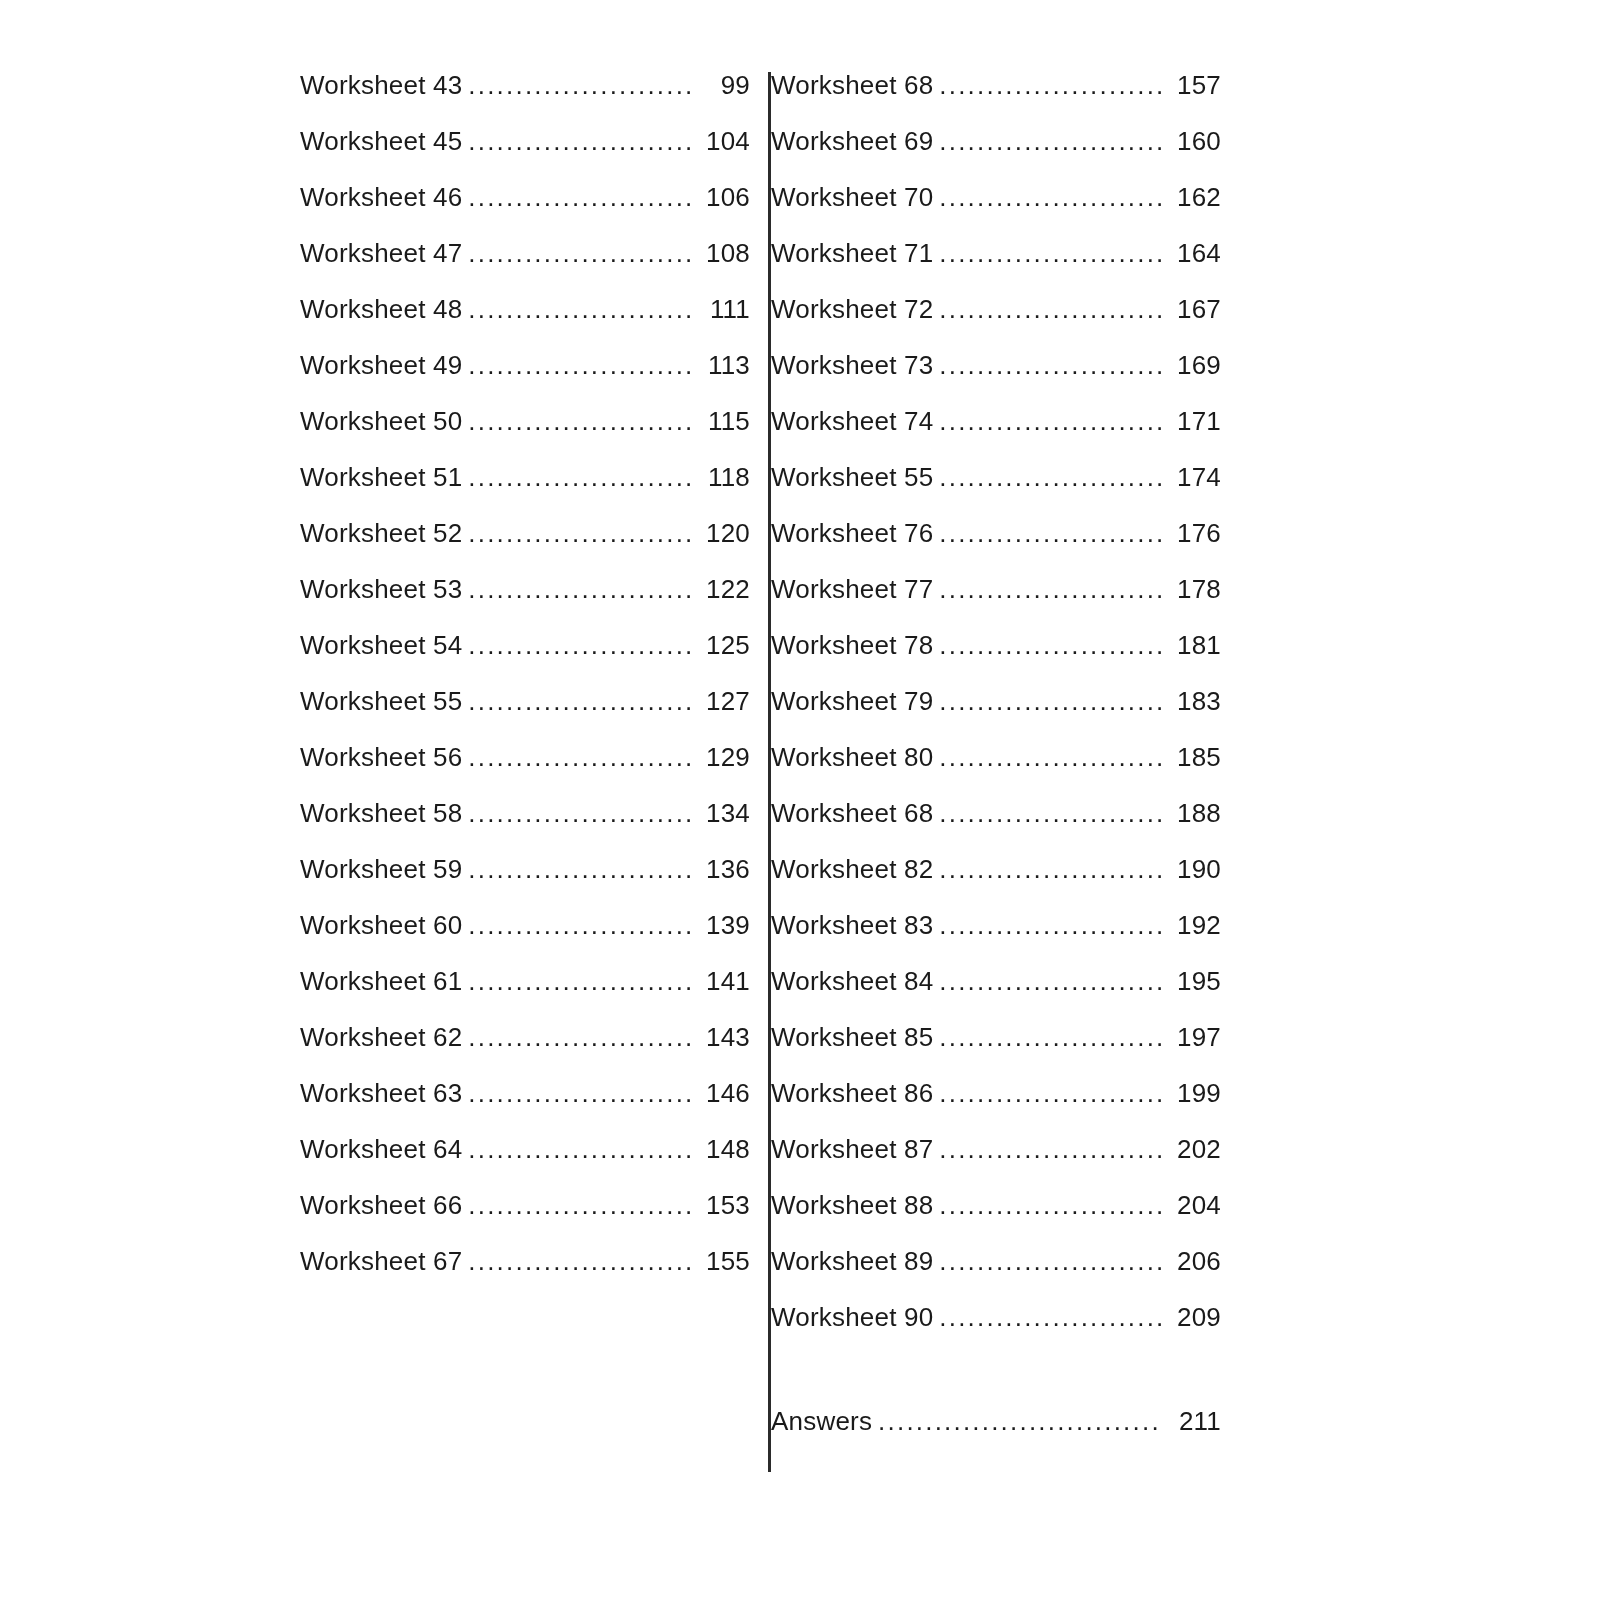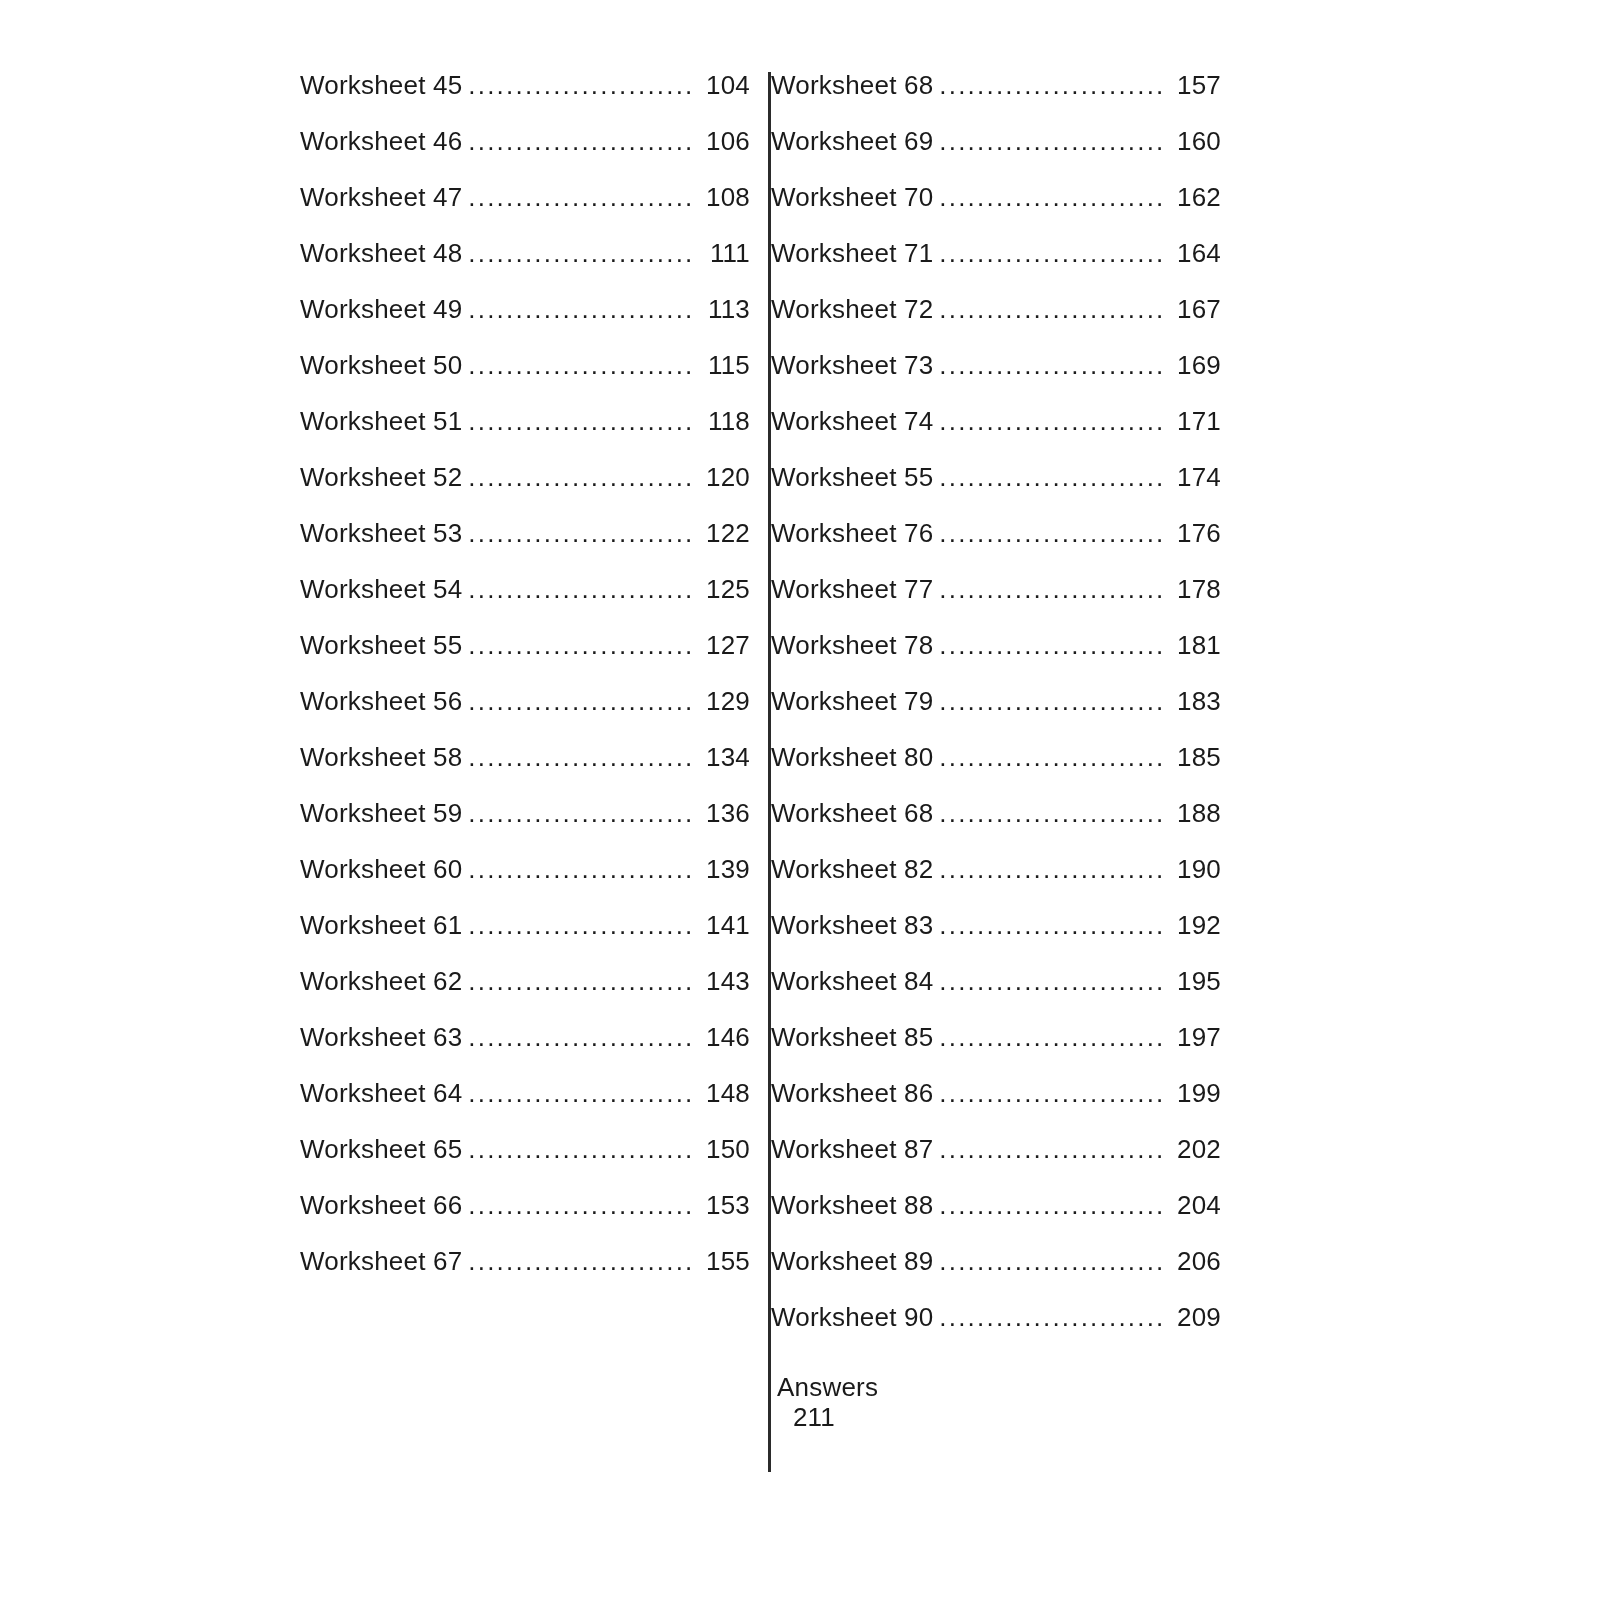--- a/index.html
+++ b/index.html
@@ -73,31 +73,35 @@
     color: #1a1a1a;
     display: block;
     white-space: nowrap;
   }
   .entry .page-num {
     flex: none;
     text-align: right;
     min-width: 58px;
   }
   .entry.spaced {
-    margin-top: 14px;
-    flex-direction: column;
+    margin-top: 48px;
   }
 </style>
 </head>
 <body>
 
 <div class="page">
   <div class="toc">
     <div class="column col-left" id="col-left">
         <div class="entry">
+          <span class="label">Worksheet 43</span>
+          <span class="leader"></span>
+          <span class="page-num">99</span>
+        </div>
+        <div class="entry">
           <span class="label">Worksheet 45</span>
           <span class="leader"></span>
           <span class="page-num">104</span>
         </div>
         <div class="entry">
           <span class="label">Worksheet 46</span>
           <span class="leader"></span>
           <span class="page-num">106</span>
         </div>
         <div class="entry">
@@ -177,25 +181,20 @@
         </div>
         <div class="entry">
           <span class="label">Worksheet 63</span>
           <span class="leader"></span>
           <span class="page-num">146</span>
         </div>
         <div class="entry">
           <span class="label">Worksheet 64</span>
           <span class="leader"></span>
           <span class="page-num">148</span>
-        </div>
-        <div class="entry">
-          <span class="label">Worksheet 65</span>
-          <span class="leader"></span>
-          <span class="page-num">150</span>
         </div>
         <div class="entry">
           <span class="label">Worksheet 66</span>
           <span class="leader"></span>
           <span class="page-num">153</span>
         </div>
         <div class="entry">
           <span class="label">Worksheet 67</span>
           <span class="leader"></span>
           <span class="page-num">155</span>

